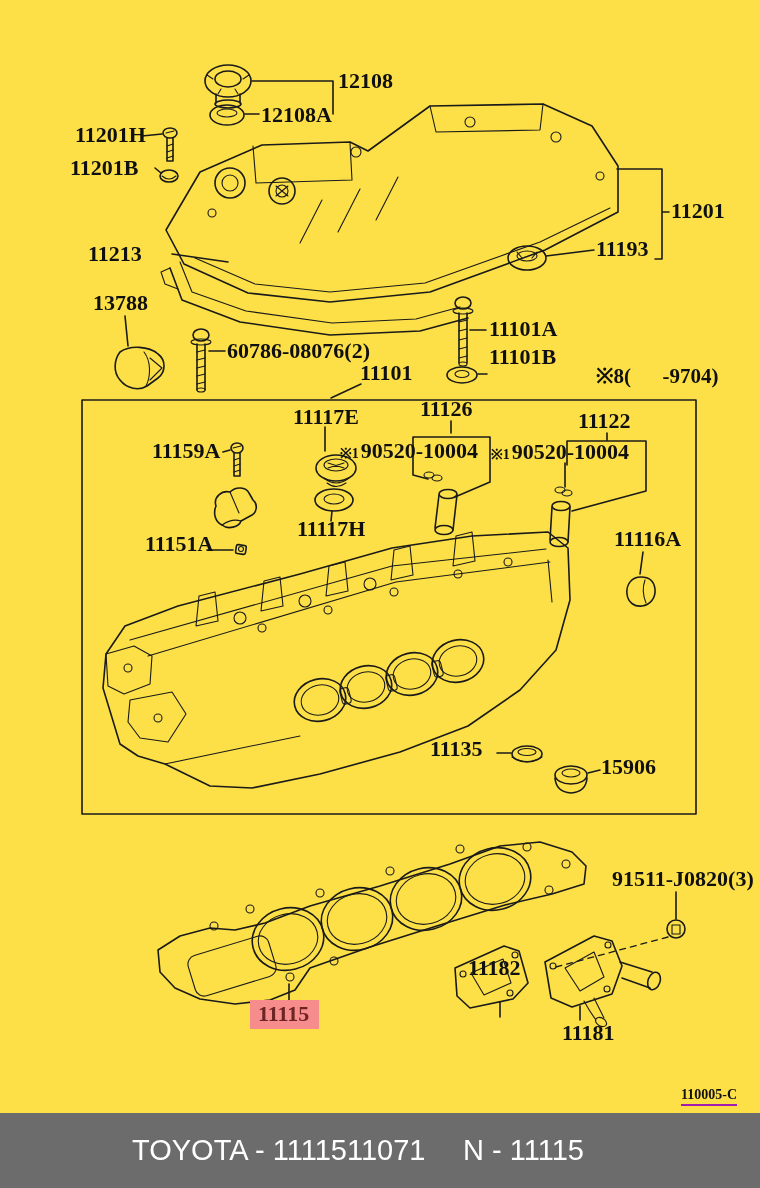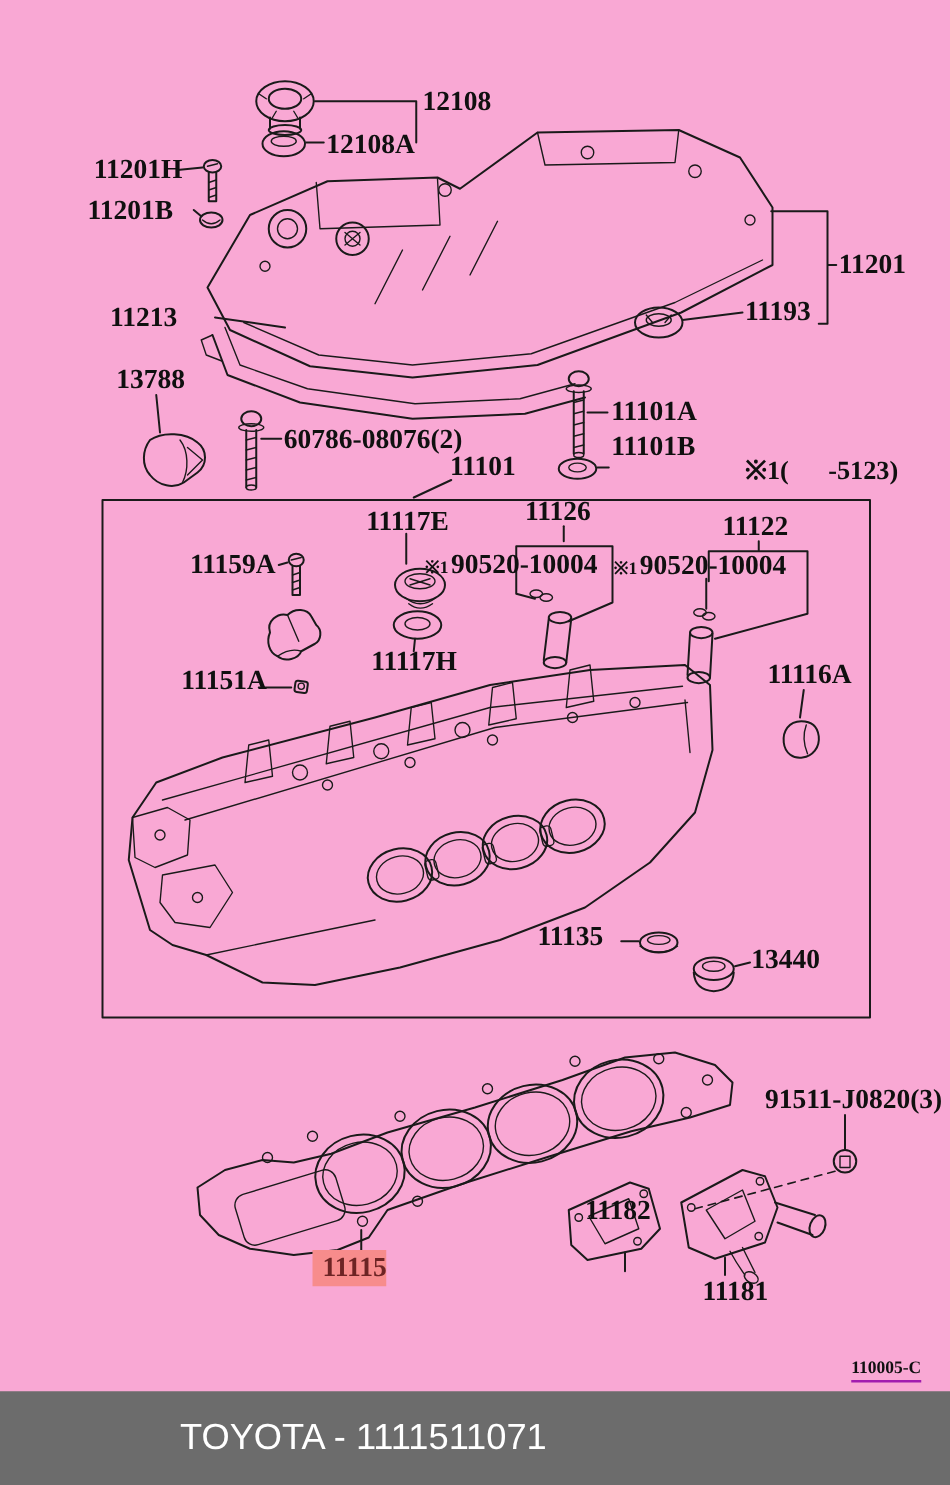--- a/index.html
+++ b/index.html
@@ -1,25 +1,25 @@
 <!DOCTYPE html>
 <html><head>
 <meta charset="utf-8">
 <style>
   html,body{margin:0;padding:0;background:#ffffff;}
-  .stage{position:relative;width:760px;height:1188px;background:#f9a8d4;overflow:hidden;
+  .stage{position:relative;width:760px;height:1188px;background:#fde047;overflow:hidden;
          font-family:"Liberation Serif","DejaVu Serif",serif;}
   svg.art{position:absolute;left:0;top:0;}
   svg.art *{stroke:#1a1a1a;fill:none;stroke-width:1.6;stroke-linecap:round;stroke-linejoin:round;}
   svg.art .thin{stroke-width:1.1;}
   svg.art .dash{stroke-dasharray:6 5;stroke-width:1.3;}
   .lbl{position:absolute;font-weight:700;font-size:22px;line-height:1.0;color:#101010;white-space:nowrap;}
   .lbl .pre{font-size:14px;font-weight:700;margin-right:2px;}
   .note{position:absolute;font-weight:700;font-size:21px;color:#101010;white-space:pre;}
-  .hl{background:#f78c8c;color:#6d2424;padding:3px 0 4px 8px;font-size:22px;}
+  .hl{background:#f78c8c;color:#6d2424;padding:3px 10px 4px 8px;font-size:22px;}
   .code{position:absolute;font-weight:700;font-size:14px;color:#101010;border-bottom:2px solid #a21caf;padding-bottom:1px;letter-spacing:0px;}
   .footer{position:absolute;left:0;top:1113px;width:760px;height:75px;background:#6c6c6c;}
   .ft{position:absolute;top:0;height:75px;line-height:75px;color:#ffffff;
       font-family:"Liberation Sans","DejaVu Sans",sans-serif;font-size:29px;font-weight:400;}
 </style>
 </head>
 <body>
 
 <div class="stage">
 
@@ -285,44 +285,45 @@
   <div class="lbl" style="left:75px;top:124px">11201H</div>
   <div class="lbl" style="left:70px;top:157px">11201B</div>
   <div class="lbl" style="left:88px;top:243px">11213</div>
   <div class="lbl" style="left:671px;top:200px">11201</div>
   <div class="lbl" style="left:596px;top:238px">11193</div>
   <div class="lbl" style="left:93px;top:292px">13788</div>
   <div class="lbl" style="left:227px;top:340px">60786-08076(2)</div>
   <div class="lbl" style="left:489px;top:318px">11101A</div>
   <div class="lbl" style="left:489px;top:346px">11101B</div>
   <div class="lbl" style="left:360px;top:362px">11101</div>
-  <div class="note" style="left:596px;top:361px">※1(      -5123)</div>
+  <div class="note" style="left:596px;top:361px">※8(      -9704)</div>
   <div class="lbl" style="left:293px;top:406px">11117E</div>
   <div class="lbl" style="left:420px;top:398px">11126</div>
   <div class="lbl" style="left:578px;top:410px">11122</div>
 
   <div class="lbl" style="left:340px;top:440px">
     <span class="pre">※1</span><span>90520-10004</span>
   </div>
   <div class="lbl" style="left:491px;top:441px">
     <span class="pre">※1</span><span>90520-10004</span>
   </div>
 
   <div class="lbl" style="left:152px;top:440px">11159A</div>
   <div class="lbl" style="left:145px;top:533px">11151A</div>
   <div class="lbl" style="left:297px;top:518px">11117H</div>
   <div class="lbl" style="left:614px;top:528px">11116A</div>
   <div class="lbl" style="left:430px;top:738px">11135</div>
-  <div class="lbl" style="left:601px;top:756px">13440</div>
+  <div class="lbl" style="left:601px;top:756px">15906</div>
 
   <div class="lbl hl" style="left:250px;top:1000px">11115</div>
 
   <div class="lbl" style="left:612px;top:868px">91511-J0820(3)</div>
   <div class="lbl" style="left:468px;top:957px">11182</div>
   <div class="lbl" style="left:562px;top:1022px">11181</div>
 
   <div class="code" style="left:681px;top:1087px">110005-C</div>
 
   <div class="footer">
-    <div class="ft" style="left:144px">TOYOTA - 1111511071</div>
+    <div class="ft" style="left:132px">TOYOTA - 1111511071</div>
+    <div class="ft" style="left:463px">N - 11115</div>
   </div>
 
 </div>
 
 </body></html>

